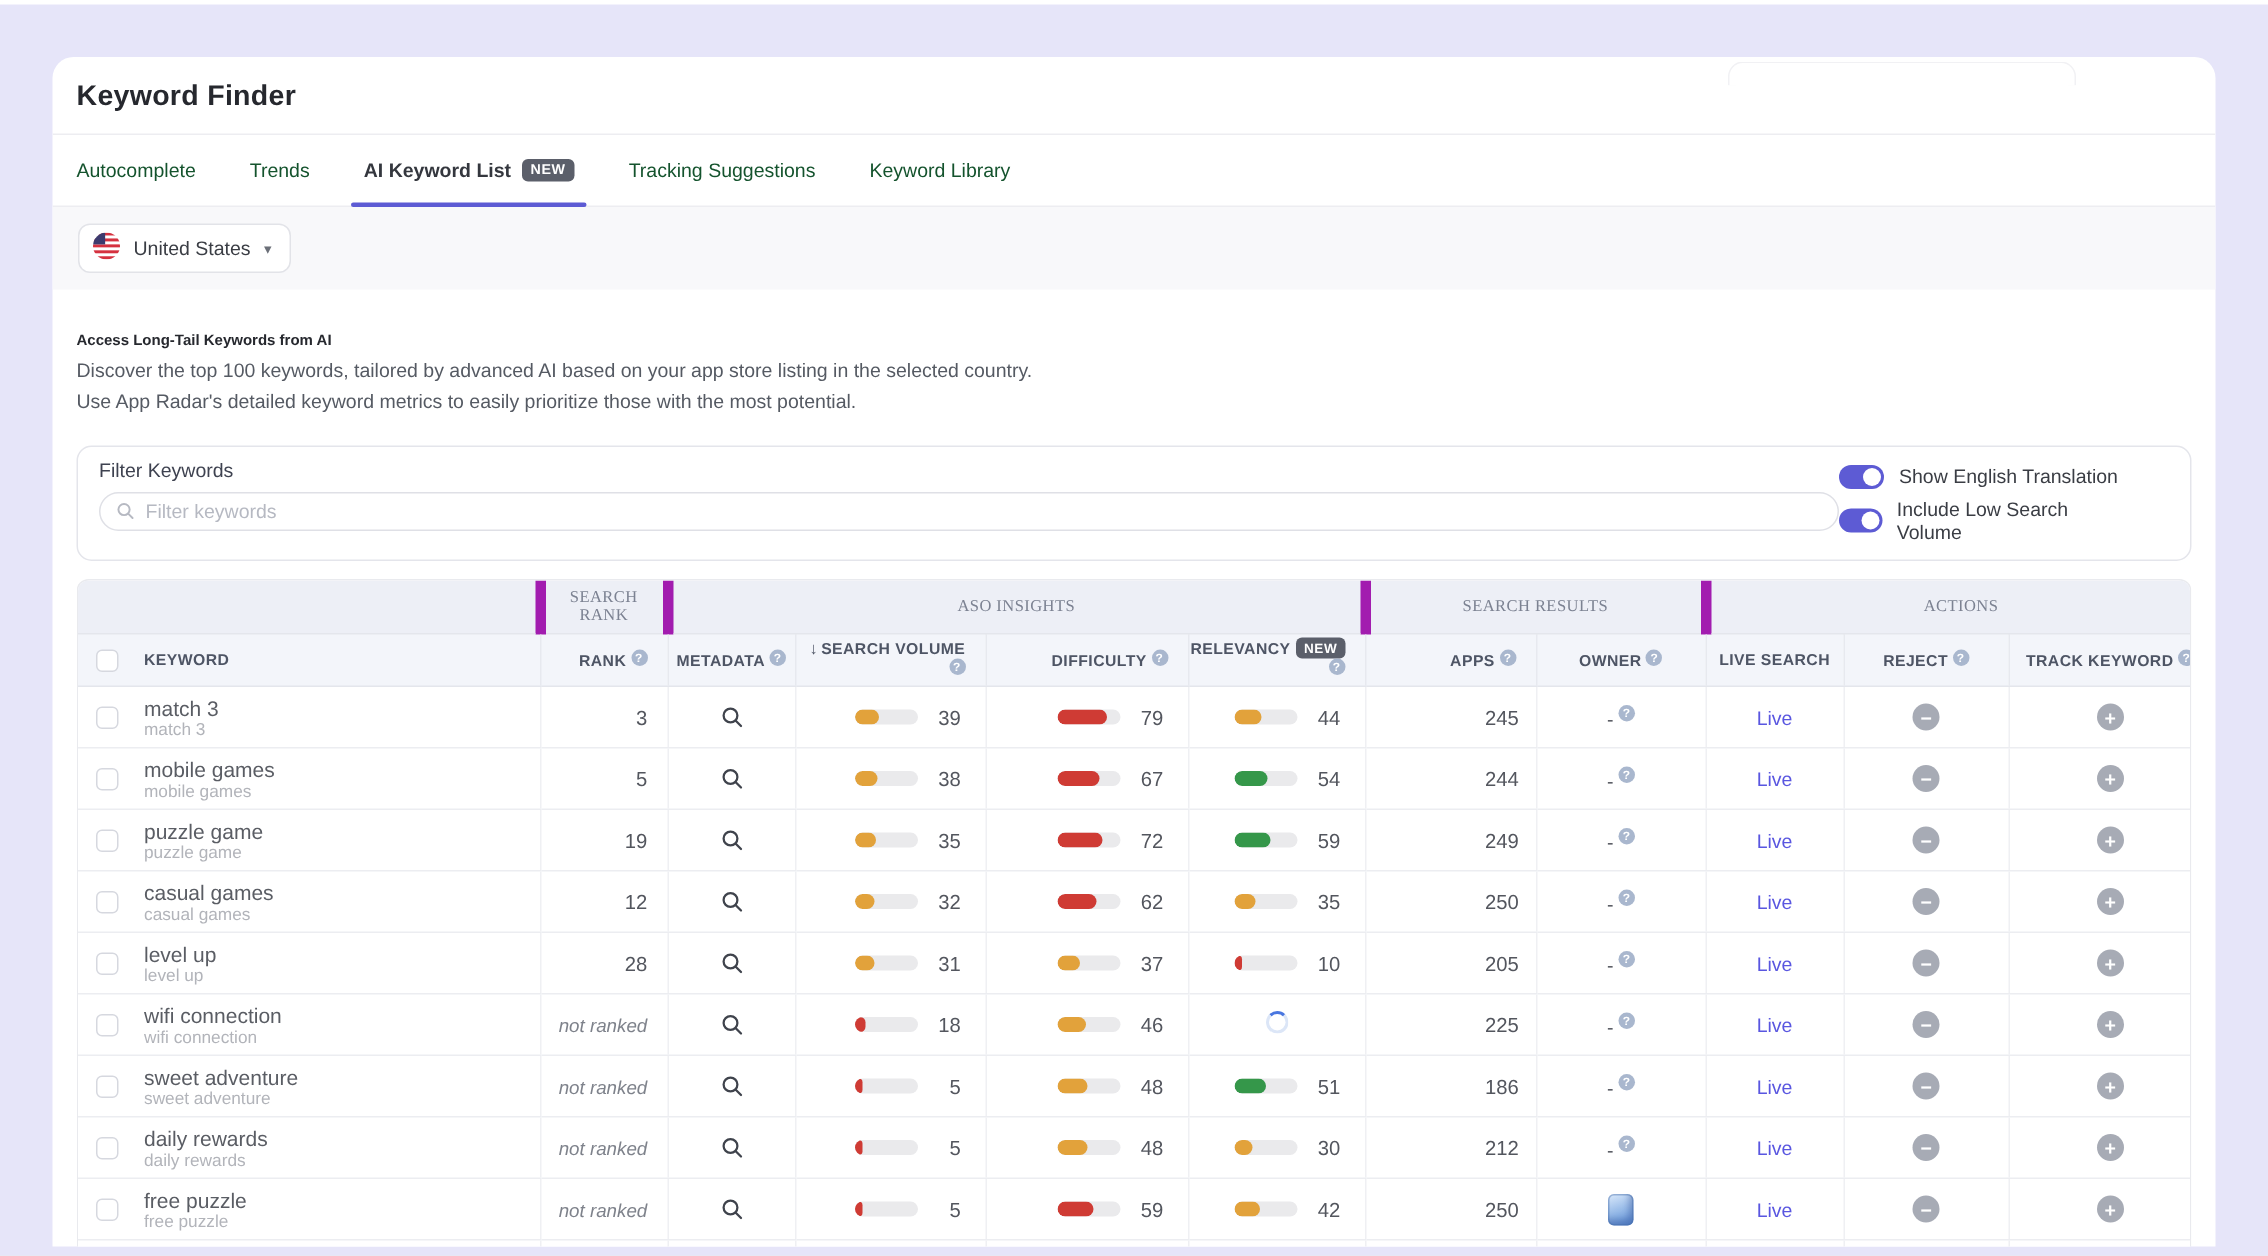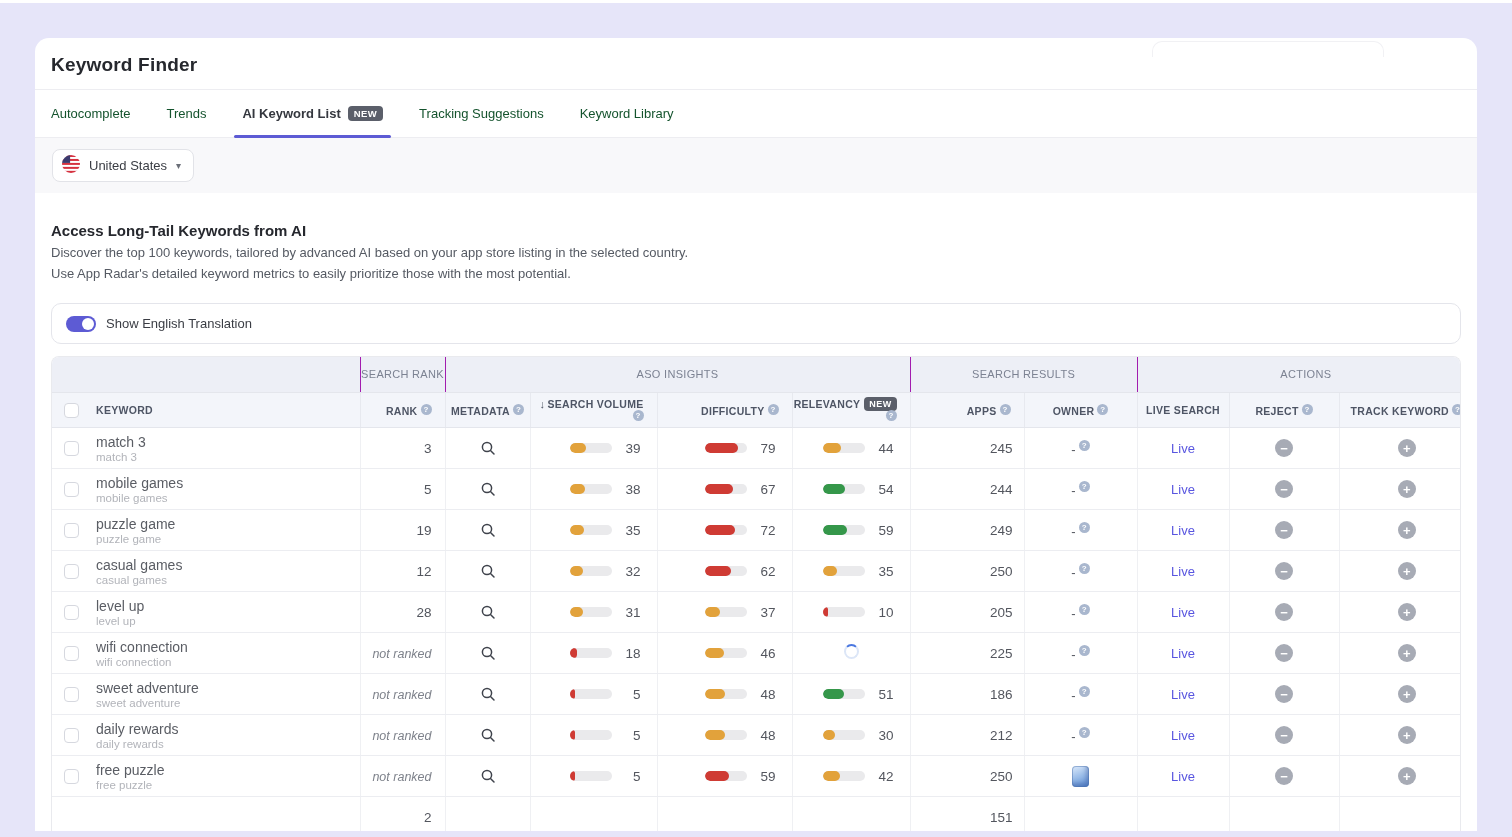--- a/index.html
+++ b/index.html
@@ -25,21 +25,21 @@
   .badge-new { background:#5B5F6A; color:#fff; font-size:9.5px; font-weight:bold;
                padding:2px 6px; border-radius:4px; letter-spacing:.4px; }
 
   .country-strip { background:#F8F8FA; padding:11px 17px; }
   .country-pill { display:inline-flex; align-items:center; gap:9px; background:#fff;
                   border:1px solid #E2E3E8; border-radius:8px; padding:5px 12px 5px 9px;
                   font-size:13px; color:#3A3D44; cursor:pointer; }
   .caret { font-size:10px; color:#6B6F78; }
 
   .content { padding:0 16px; }
-  .intro-heading { margin-top:29px; font-size:15px; font-weight:bold; color:#26282E; }
+  .intro-heading { margin-top:29px; font-size:10px; font-weight:bold; color:#26282E; }
   .intro-line { margin-top:7px; font-size:13px; color:#555A63; line-height:1.1; }
   .intro-line + .intro-line { margin-top:7px; }
 
   .filter-panel { margin-top:21px; border:1px solid #E4E5EB; border-radius:10px;
                   padding:8px 14px 11px; display:flex; justify-content:space-between; }
   .filter-left { flex:1; }
   .filter-label { font-size:13px; color:#3E4250; }
   .filter-input-wrap { margin-top:7px; width:1160px; height:26px; border:1px solid #DFE0E6;
                        border-radius:14px; display:flex; align-items:center; padding:0 10px; gap:7px; }
   .search-glyph svg { display:block; }
@@ -51,21 +51,21 @@
   .toggle { width:30px; height:16px; border-radius:8px; background:#5D5BD4; position:relative; cursor:pointer; }
   .toggle::after { content:""; position:absolute; top:2px; right:2px; width:12px; height:12px;
                    border-radius:50%; background:#fff; }
   .toggle-label { font-size:13px; color:#3A3D44; }
 
   .table-wrap { margin-top:12px; border:1px solid #E9EAEE; border-bottom:none;
                 border-radius:8px 8px 0 0; overflow:hidden; }
   table { width:100%; border-collapse:collapse; table-layout:fixed; }
   tr.group-row th { height:36px; background:#EDEFF6; color:#7C8292; font-size:11px;
                     font-weight:normal; letter-spacing:.3px; border-bottom:1px solid #E4E6EC; }
-  tr.group-row th.gb { border-left:1px solid #a21caf; }
+  tr.group-row th.gb { border-left:7px solid #a21caf;font-family:Liberation Serif, serif; }
   tr.sub-row th { height:35px; background:#F3F5FA; color:#4E5565; font-size:10.5px;
                   font-weight:bold; letter-spacing:.3px; border-bottom:1px solid #E4E6EC;
                   border-left:1px solid #E7E9EF; }
   tr.sub-row th:first-child { border-left:none; }
   tbody td { height:41px; border-bottom:1px solid #ECEDF1; border-left:1px solid #EFF0F3;
              font-size:13.5px; color:#53565E; background:#fff; }
   tbody td:first-child { border-left:none; }
 
   .th-right { text-align:right; padding-right:13px; }
   .th-center { text-align:center; }
@@ -169,24 +169,40 @@
       <span class="caret">▾</span>
     </div>
   </div>
 
   <div class="content">
     <div class="intro-heading">Access Long-Tail Keywords from AI</div>
     <div class="intro-line">Discover the top 100 keywords, tailored by advanced AI based on your app store listing in the selected country.</div>
     <div class="intro-line">Use App Radar's detailed keyword metrics to easily prioritize those with the most potential.</div>
 
     <div class="filter-panel">
+      <div class="filter-left">
+        <div class="filter-label">Filter Keywords</div>
+        <div class="filter-input-wrap">
+          <span class="search-glyph">
+            <svg width="13" height="13" viewBox="0 0 16 16">
+                <circle cx="7" cy="7" r="4.6" fill="none" stroke="#B6B9C2" stroke-width="1.6"></circle>
+                <line x1="10.6" y1="10.6" x2="14" y2="14" stroke="#B6B9C2" stroke-width="1.6" stroke-linecap="round"></line>
+              </svg>
+          </span>
+          <input class="filter-input" placeholder="Filter keywords" style="">
+        </div>
+      </div>
       <div class="toggles">
         <div class="toggle-row">
           <div class="toggle"></div>
           <div class="toggle-label">Show English Translation</div>
+        </div>
+        <div class="toggle-row">
+          <div class="toggle"></div>
+          <div class="toggle-label">Include Low Search Volume</div>
         </div>
       </div>
     </div>
 
     <div class="table-wrap">
       <table>
         <colgroup>
           <col style="width:308px">
             <col style="width:85px">
             <col style="width:85px">

